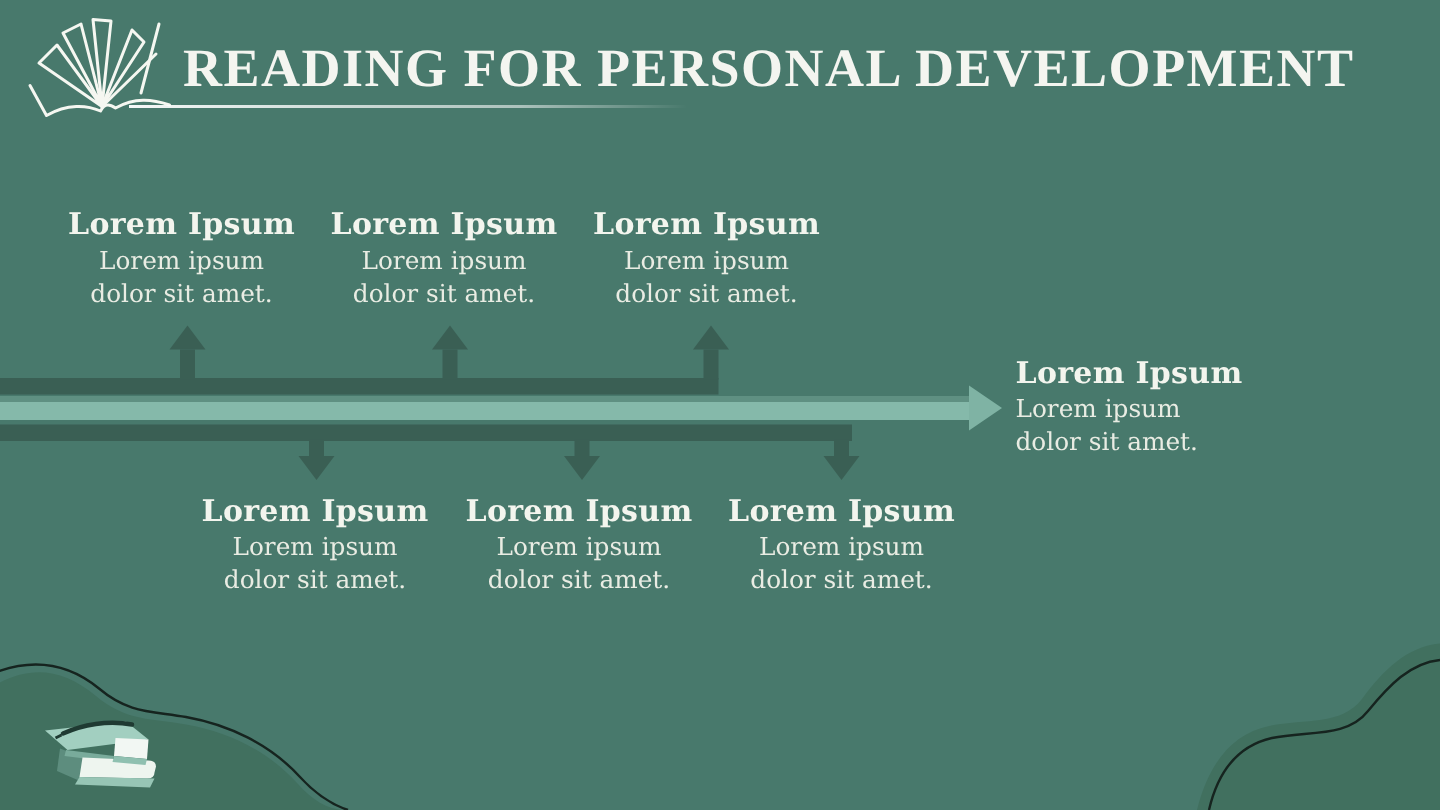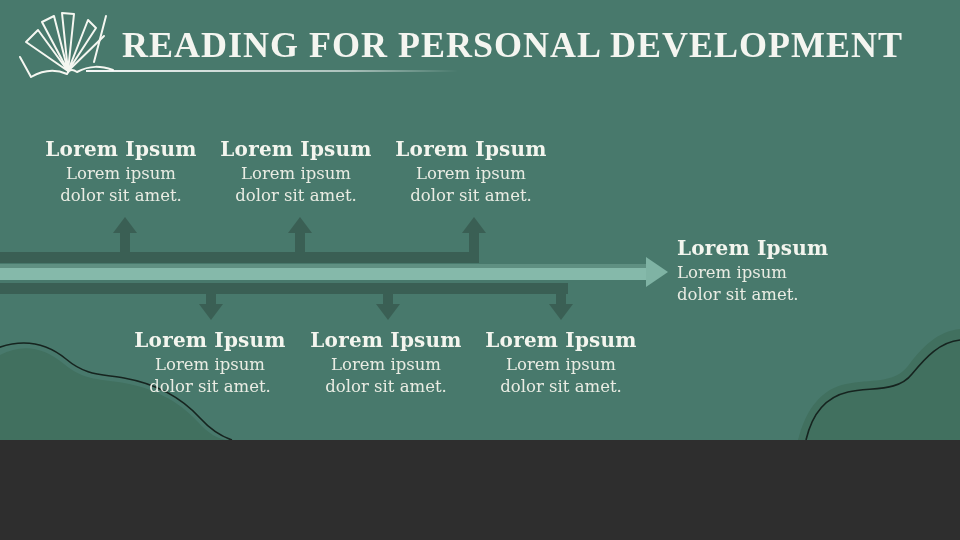--- a/index.html
+++ b/index.html
@@ -1,17 +1,17 @@
 <!DOCTYPE html>
 <html><head>
 <meta charset="utf-8">
 <style>
   html,body{margin:0;padding:0;background:#2e2e2e;}
   .slide{
-    position:relative;width:960px;height:440px;overflow:hidden;
+    position:relative;width:960px;height:540px;overflow:hidden;
     background:#48796c;
     font-family:"DejaVu Serif","Liberation Serif",serif;
   }
   
   .logo-svg{position:absolute;left:12px;top:8px;width:112px;height:74px;}
   .page-title{
     position:absolute;left:122px;top:24px;
     font-family:"Liberation Serif","DejaVu Serif",serif;
     font-weight:bold;font-size:36px;letter-spacing:1px;
     color:#f4f5f0;white-space:nowrap;

